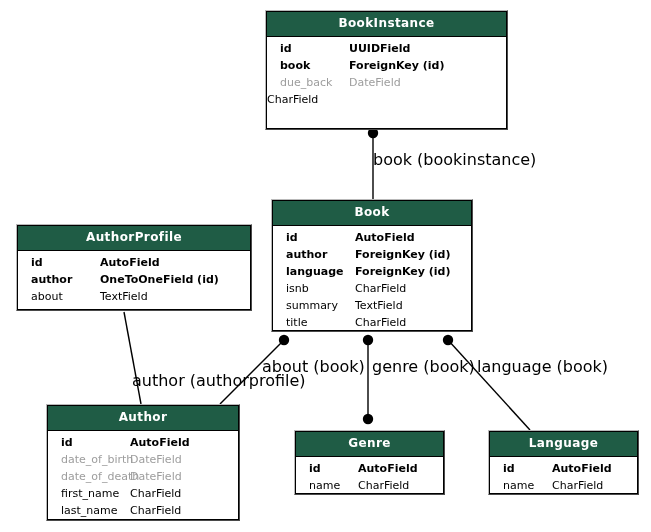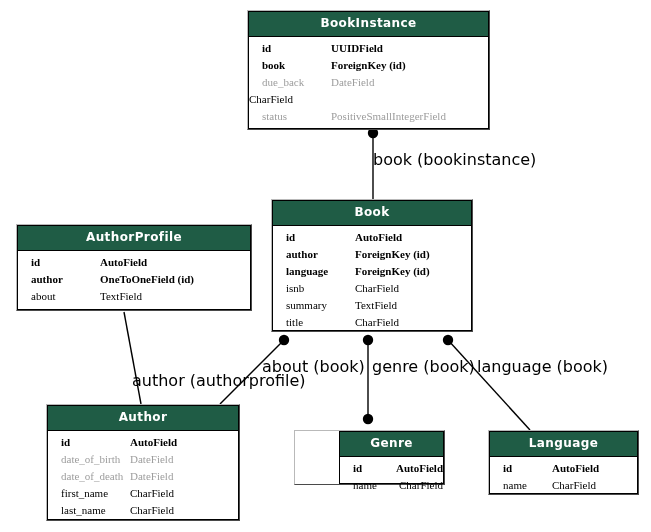--- a/index.html
+++ b/index.html
@@ -66,21 +66,20 @@
   }
   .entity-body {
     padding: 3px 0 4px 0;
   }
   .field-row {
     display: flex;
     font-size: 11px;
     line-height: 17px;
     height: 17px;
     color: #000000;
-    font-family: Liberation Serif, serif;
   }
   .field-name {
     padding-left: 13px;
     width: 82px;
     box-sizing: border-box;
     white-space: nowrap;
     overflow: visible;
   }
   .field-type {
     white-space: nowrap;
@@ -118,43 +117,39 @@
       <circle cx="448" cy="340" r="5.2" fill="#000000"></circle>
     </svg>
   <div id="edge-labels">
       <div class="edge-label" style="left: 373px; top: 154px;">book (bookinstance)</div>
       <div class="edge-label" style="left: 132px; top: 375px;">author (authorprofile)</div>
       <div class="edge-label" style="left: 262px; top: 361px;">about (book)</div>
       <div class="edge-label" style="left: 372px; top: 361px;">genre (book)</div>
       <div class="edge-label" style="left: 477px; top: 361px;">language (book)</div>
     </div>
   <div id="entities">
-      <div class="entity" style="left: 247px; top: 10px; width: 243px; height: 120px;">
+      <div class="entity" style="left: 265px; top: 10px; width: 243px; height: 120px;">
         <div class="entity-inner">
           <div class="entity-header">BookInstance</div>
           <div class="entity-body">
             <div class="field-row req">
               <span class="field-name">id</span>
               <span class="field-type">UUIDField</span>
             </div>
             <div class="field-row req">
               <span class="field-name">book</span>
               <span class="field-type">ForeignKey (id)</span>
             </div>
             <div class="field-row nullable">
               <span class="field-name">due_back</span>
               <span class="field-type">DateField</span>
             </div>
             <div class="field-row plain">
               <span class="field-type">CharField</span>
             </div>
-            <div class="field-row nullable">
-              <span class="field-name">status</span>
-              <span class="field-type">PositiveSmallIntegerField</span>
-            </div>
           </div>
         </div>
       </div>
       <div class="entity" style="left: 271px; top: 199px; width: 202px; height: 133px;">
         <div class="entity-inner">
           <div class="entity-header">Book</div>
           <div class="entity-body">
             <div class="field-row req">
               <span class="field-name">id</span>
               <span class="field-type">AutoField</span>
@@ -221,21 +216,21 @@
               <span class="field-name">first_name</span>
               <span class="field-type">CharField</span>
             </div>
             <div class="field-row plain">
               <span class="field-name">last_name</span>
               <span class="field-type">CharField</span>
             </div>
           </div>
         </div>
       </div>
-      <div class="entity narrow" style="left: 294px; top: 430px; width: 151px; height: 55px; padding-left: 44px;">
+      <div class="entity narrow" style="left: 294px; top: 430px; width: 151px; height: 65px;">
         <div class="entity-inner">
           <div class="entity-header">Genre</div>
           <div class="entity-body">
             <div class="field-row req">
               <span class="field-name">id</span>
               <span class="field-type">AutoField</span>
             </div>
             <div class="field-row plain">
               <span class="field-name">name</span>
               <span class="field-type">CharField</span>

